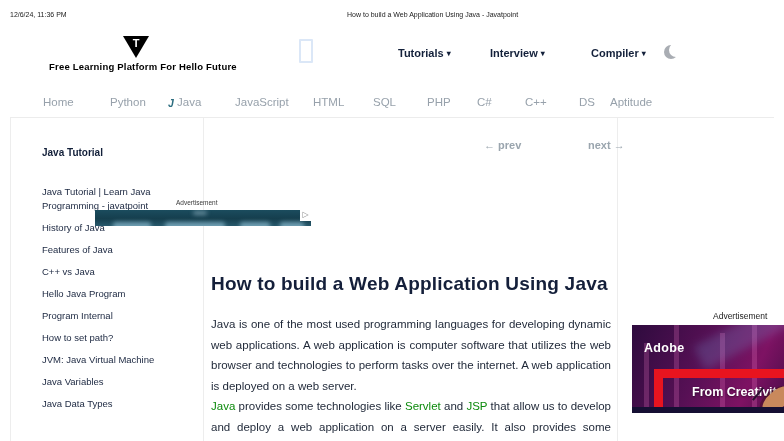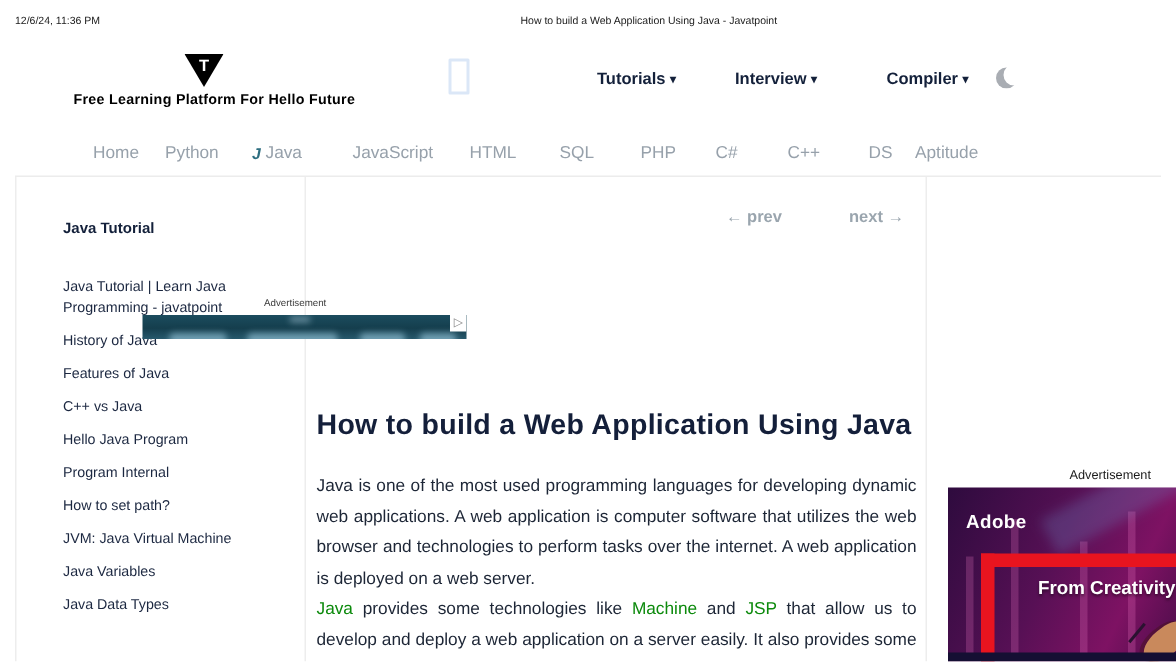--- a/index.html
+++ b/index.html
@@ -49,34 +49,34 @@
   .bl1 { left:18px; bottom:-4px; width:38px; height:8px; }
   .bl2 { left:70px; bottom:-5px; width:60px; height:9px; }
   .bl3 { left:145px; bottom:-4px; width:30px; height:8px; }
   .bl4 { left:185px; bottom:-5px; width:24px; height:9px; }
   .bl5 { left:98px; top:1px; width:14px; height:4px; background:rgba(180,210,225,.5); }
   .adchoices { position:absolute; right:0; top:0; width:11px; height:11px; background:#fff;
                color:#8a8a8a; font-size:8px; line-height:10px; text-align:center; cursor:pointer; }
 
   
   .pager { position:absolute; top:139px; font-size:11px; font-weight:bold; color:#9aa5ae; }
-  .pager-prev { left:484px; } .pager-next { left:566px; }
+  .pager-prev { left:484px; } .pager-next { left:588px; }
 
   
   .art-title { position:absolute; left:211px; top:271px; width:404px; font-size:19px; line-height:25px;
                font-weight:bold; color:#141f3a; letter-spacing:.2px; }
   .art-p { position:absolute; left:211px; width:400px; font-size:11.5px; line-height:20.5px;
            text-align:justify; color:#1d2636; }
   .art-p1 { top:314px; }
   .art-p2 { top:396px; }
   .glink { color:#0c8a0c; cursor:pointer; }
 
   
   .side-label { position:absolute; left:713px; top:311px; font-size:8.5px; color:#1a1a1a; white-space:nowrap; }
-  .side-ad { position:absolute; left:632px; top:325px; width:152px; height:116px; overflow:hidden; cursor:pointer;
+  .side-ad { position:absolute; left:632px; top:325px; width:152px; height:88px; overflow:hidden; cursor:pointer;
              background:linear-gradient(115deg,#2e0b3e 0%,#571055 45%,#7e1263 75%,#4a0d49 100%); }
   .chart-bar { position:absolute; width:5px; background:rgba(255,130,210,.22); }
   .cb1 { left:12px; bottom:0; height:70px; } .cb2 { left:42px; bottom:0; height:95px; }
   .cb3 { left:88px; bottom:0; height:80px; } .cb4 { left:120px; bottom:0; height:100px; }
   .streak { position:absolute; left:60px; top:-10px; width:130px; height:26px; background:rgba(120,200,255,.18);
             filter:blur(4px); transform:rotate(-28deg); }
   .adobe-logo { position:absolute; left:12px; top:16px; color:#fff; font-size:12.5px; font-weight:bold; letter-spacing:.3px; }
   .frame-h { position:absolute; left:22px; top:44px; width:140px; height:9px; background:#e8141f; }
   .frame-v { position:absolute; left:22px; top:44px; width:9px; height:80px; background:#e8141f; }
   .ad-headline { position:absolute; left:36px; top:59px; color:#fff; font-weight:bold; font-size:12.5px;
@@ -106,21 +106,21 @@
 </div>
 <div class="hmenu menu-interview">
   <span>Interview</span><span class="caret">▾</span>
 </div>
 <div class="hmenu menu-compiler">
   <span>Compiler</span><span class="caret">▾</span>
 </div>
 <div class="moon"></div>
 
 <div class="navbar">
-  <a class="nav-item" style="left:52px">Home</a>
+  <a class="nav-item" style="left:33px">Home</a>
   <a class="nav-item" style="left:100px">Python</a>
   <span class="java-ico">J</span>
   <a class="nav-item" style="left:167px">Java</a>
   <a class="nav-item" style="left:225px">JavaScript</a>
   <a class="nav-item" style="left:303px">HTML</a>
   <a class="nav-item" style="left:363px">SQL</a>
   <a class="nav-item" style="left:417px">PHP</a>
   <a class="nav-item" style="left:467px">C#</a>
   <a class="nav-item" style="left:515px">C++</a>
   <a class="nav-item" style="left:569px">DS</a>
@@ -153,21 +153,21 @@
   <div class="bl bl4"></div>
   <div class="bl bl5"></div>
   <div class="adchoices">▷</div>
 </div>
 
 <a class="pager pager-prev">← prev</a>
 <a class="pager pager-next">next →</a>
 
 <h1 class="art-title">How to build a Web Application Using Java</h1>
 <p class="art-p art-p1">Java is one of the most used programming languages for developing dynamic web applications. A web application is computer software that utilizes the web browser and technologies to perform tasks over the internet. A web application is deployed on a web server.</p>
-<p class="art-p art-p2"><span class="glink">Java</span><span> provides some technologies like </span><span class="glink">Machine</span><span> and </span><span class="glink">JSP</span><span> that allow us to develop and deploy a web application on a server easily. It also provides some frameworks such as Spring, Spring Boot that simplify the work and provide an</span></p>
+<p class="art-p art-p2"><span class="glink">Java</span><span> provides some technologies like </span><span class="glink">Servlet</span><span> and </span><span class="glink">JSP</span><span> that allow us to develop and deploy a web application on a server easily. It also provides some frameworks such as Spring, Spring Boot that simplify the work and provide an</span></p>
 
 <div class="side-label">Advertisement</div>
 <div class="side-ad">
   <div class="chart-bar cb1"></div>
   <div class="chart-bar cb2"></div>
   <div class="chart-bar cb3"></div>
   <div class="chart-bar cb4"></div>
   <div class="streak"></div>
   <div class="adobe-logo">Adobe</div>
   <div class="frame-h"></div>

